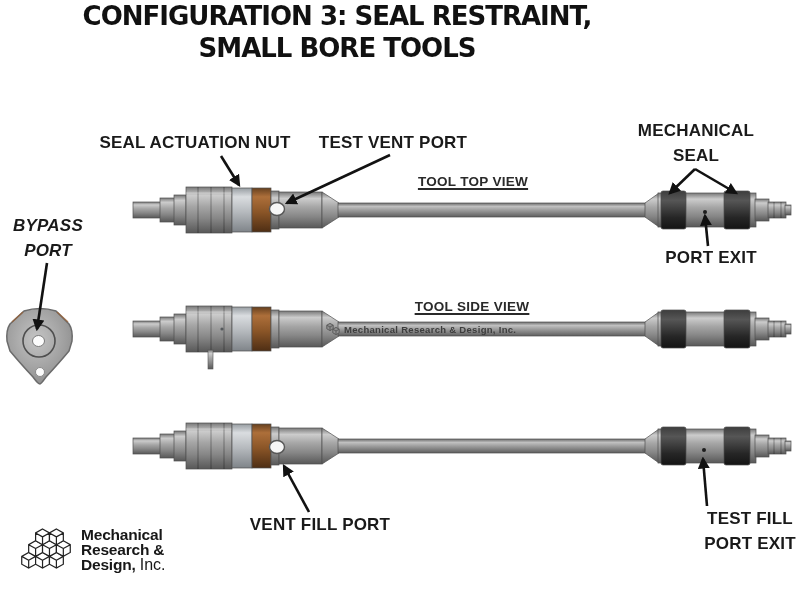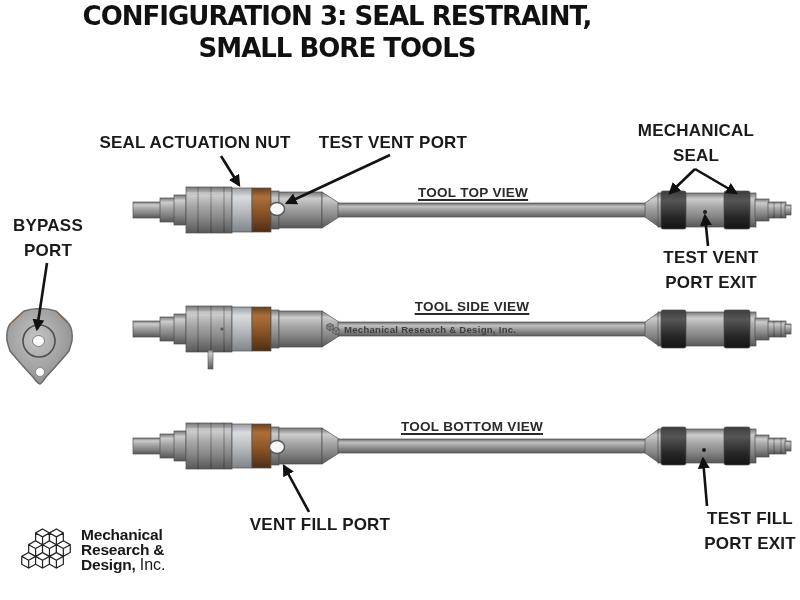--- a/index.html
+++ b/index.html
@@ -176,39 +176,37 @@
   <div class="label" style="left:393px; top:130px;">TEST VENT PORT</div>
 
   <div class="label" style="left:195px; top:130px;">SEAL ACTUATION NUT</div>
 
   <div class="label" style="left:696px; top:118px;">
     <span>MECHANICAL</span>
     <span>SEAL</span>
   </div>
 
   <div class="label" style="left:711px; top:245px;">
-    <span>TEST VENT</span>
     <span>PORT EXIT</span>
   </div>
 
-  <div class="label" style="left:48px; top:213px;">
+  <div class="label" style="left:48px; top:213px;font-style:italic;">
     <span>BYPASS</span>
     <span>PORT</span>
   </div>
 
   <div class="label" style="left:320px; top:512px;">VENT FILL PORT</div>
 
   <div class="label" style="left:706px; top:506px;margin-left:44px;">
     <span>TEST FILL</span>
     <span>PORT EXIT</span>
   </div>
 
-  <div class="view-label" style="left:473px; top:185px;">TOOL TOP VIEW</div>
+  <div class="view-label" style="left:473px; top:174px;">TOOL TOP VIEW</div>
   <div class="view-label" style="left:472px; top:299px;">TOOL SIDE VIEW</div>
-  <div class="view-label" style="left:472px; top:419px;">TOOL BOTTOM VIEW</div>
 
   <div class="logo">
     <svg width="52" height="50" viewBox="-10 -2 60 50">
       <use href="#cube" class="cubeUse" transform="translate(0,36)"></use>
       <use href="#cube" class="cubeUse" transform="translate(16,36)"></use>
       <use href="#cube" class="cubeUse" transform="translate(32,36)"></use>
       <use href="#cube" class="cubeUse" transform="translate(8,22.5)"></use>
       <use href="#cube" class="cubeUse" transform="translate(24,22.5)"></use>
       <use href="#cube" class="cubeUse" transform="translate(40,22.5)"></use>
       <use href="#cube" class="cubeUse" transform="translate(16,9)"></use>

